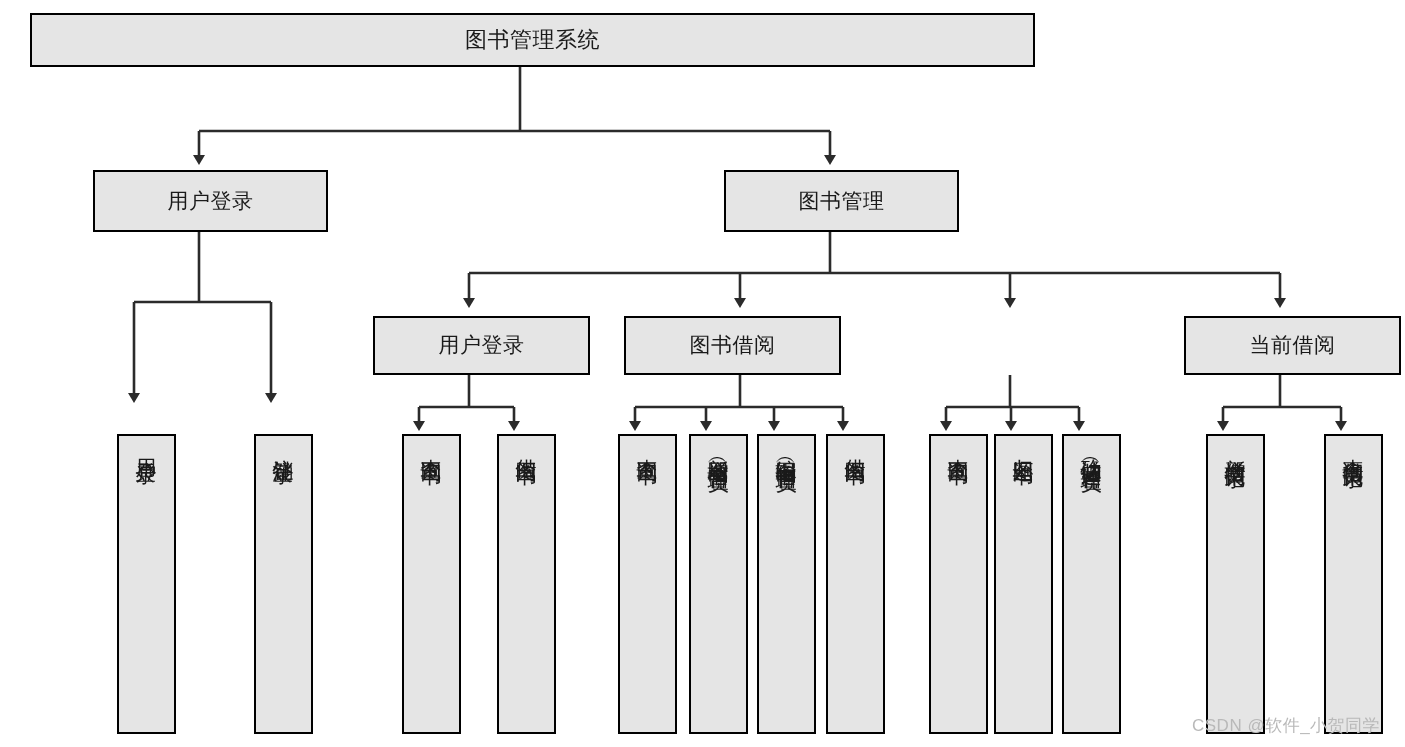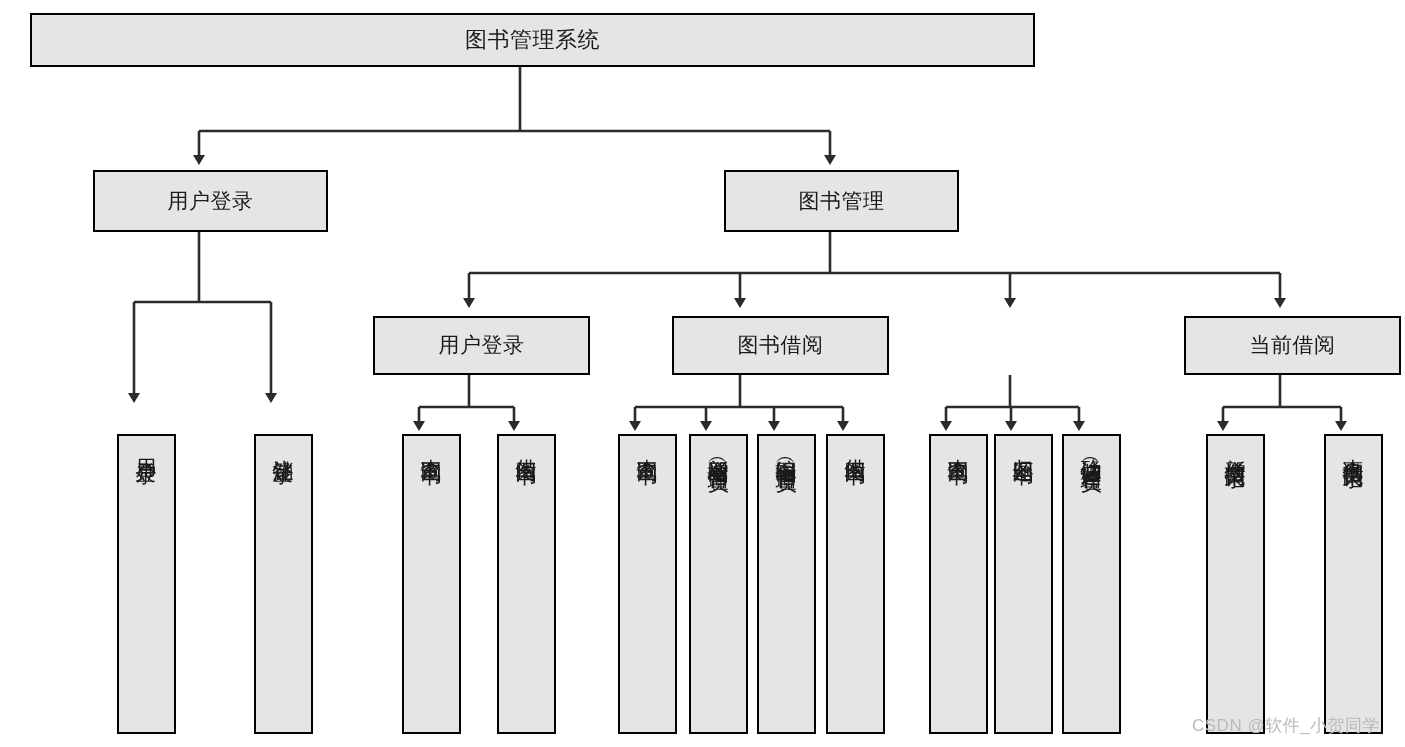--- a/index.html
+++ b/index.html
@@ -131,21 +131,21 @@
   <div class="node horiz" style="left:81px; top:170px; width:235px; height:62px;">
     <span class="lbl">用户登录</span>
   </div>
   <div class="node horiz" style="left:712px; top:170px; width:235px; height:62px;">
     <span class="lbl">图书管理</span>
   </div>
 
   <div class="node horiz" style="left:361px; top:316px; width:217px; height:59px;">
     <span class="lbl">用户登录</span>
   </div>
-  <div class="node horiz" style="left:660px; top:316px; width:217px; height:59px;">
+  <div class="node horiz" style="left:612px; top:316px; width:217px; height:59px;">
     <span class="lbl">图书借阅</span>
   </div>
   <div class="node horiz" style="left:1172px; top:316px; width:217px; height:59px;">
     <span class="lbl">当前借阅</span>
   </div>
 
   <div class="node vert" style="left:105px; top:434px; width:59px; height:300px;">
     <span class="lbl">用户登录</span>
   </div>
   <div class="node vert" style="left:242px; top:434px; width:59px; height:300px;">

